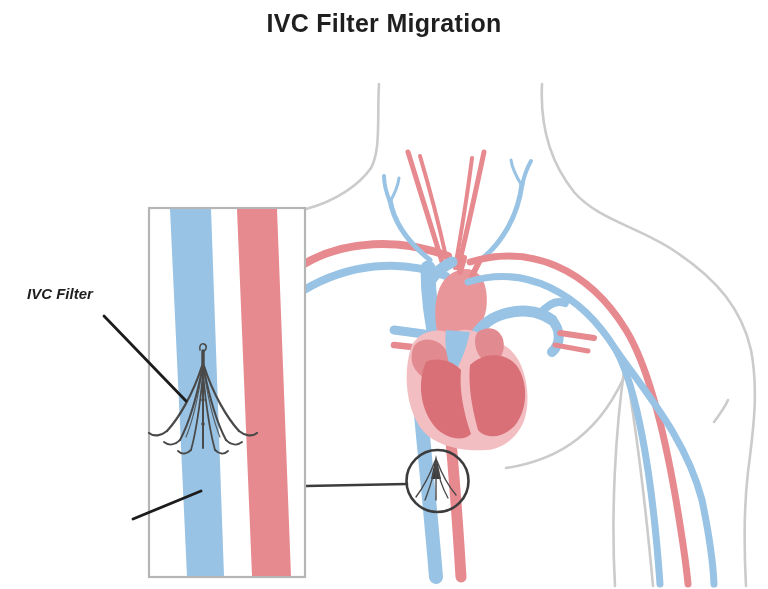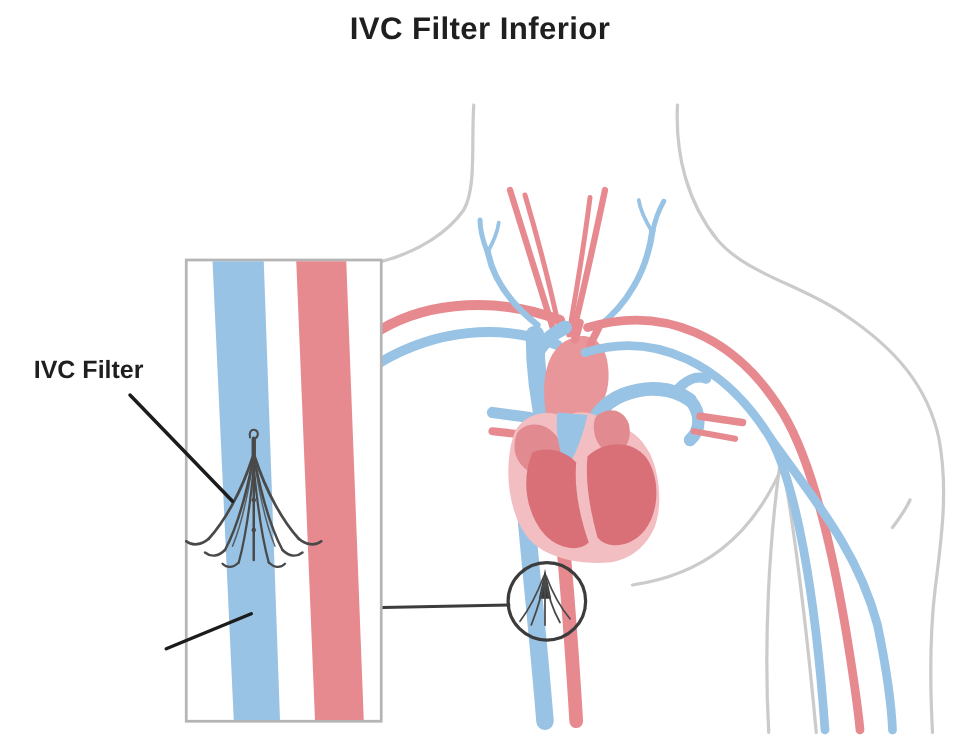--- a/index.html
+++ b/index.html
@@ -5,21 +5,21 @@
   html,body{margin:0;padding:0;background:#ffffff;}
   body{width:768px;height:589px;overflow:hidden;font-family:"Liberation Sans",sans-serif;}
   .canvas{position:relative;width:768px;height:589px;background:#ffffff;}
   .canvas svg{position:absolute;left:0;top:0;}
   .title{
     position:absolute;top:9px;left:0;right:0;text-align:center;
     font-size:25px;font-weight:700;letter-spacing:.3px;
     color:var(--text-dark,#1f1f1f);
   }
   .label{position:absolute;font-weight:700;color:var(--text-dark,#1f1f1f);}
-  .label-ivc-filter{top:285px;left:27px;font-size:20px;}
+  .label-ivc-filter{top:285px;left:27px;font-size:15px;font-style:italic;}
   .label-ivc{top:499px;left:7px;width:142px;text-align:center;font-size:20px;line-height:28px;}
 
   .outline{fill:none;stroke:var(--outline-gray,#cbcbcb);stroke-width:2.6;stroke-linecap:round;stroke-linejoin:round;}
   .vein{fill:none;stroke:var(--vein-blue,#98c3e4);stroke-linecap:round;}
   .artery{fill:none;stroke:var(--artery-red,#e78a8f);stroke-linecap:round;}
   .vein-fill{fill:var(--vein-blue,#98c3e4);}
   .artery-fill{fill:var(--artery-red,#e78a8f);}
   .callout{fill:none;stroke:var(--callout-dark,#3c3c3c);stroke-width:2.6;stroke-linecap:round;}
   .pointer{fill:none;stroke:var(--pointer-black,#1c1c1c);stroke-width:2.8;stroke-linecap:round;}
   .device{fill:none;stroke:var(--filter-device,#4a4a4a);stroke-linecap:round;}
@@ -152,18 +152,18 @@
         <path class="device" stroke="#7a7a7a" stroke-width="1.2" opacity="0.85" d="M 204,372 C 208,398 213,420 220,437"></path>
       </g>
     </g>
 
     <g>
       <path class="pointer" d="M 104,316 L 186,401"></path>
       <path class="pointer" d="M 133,519 L 201,491"></path>
     </g>
   </svg>
 
-  <div class="title">IVC Filter Inferior</div>
+  <div class="title">IVC Filter Migration</div>
 
   <div class="label label-ivc-filter">IVC Filter</div>
 
 
 </div>
 
 </body></html>

